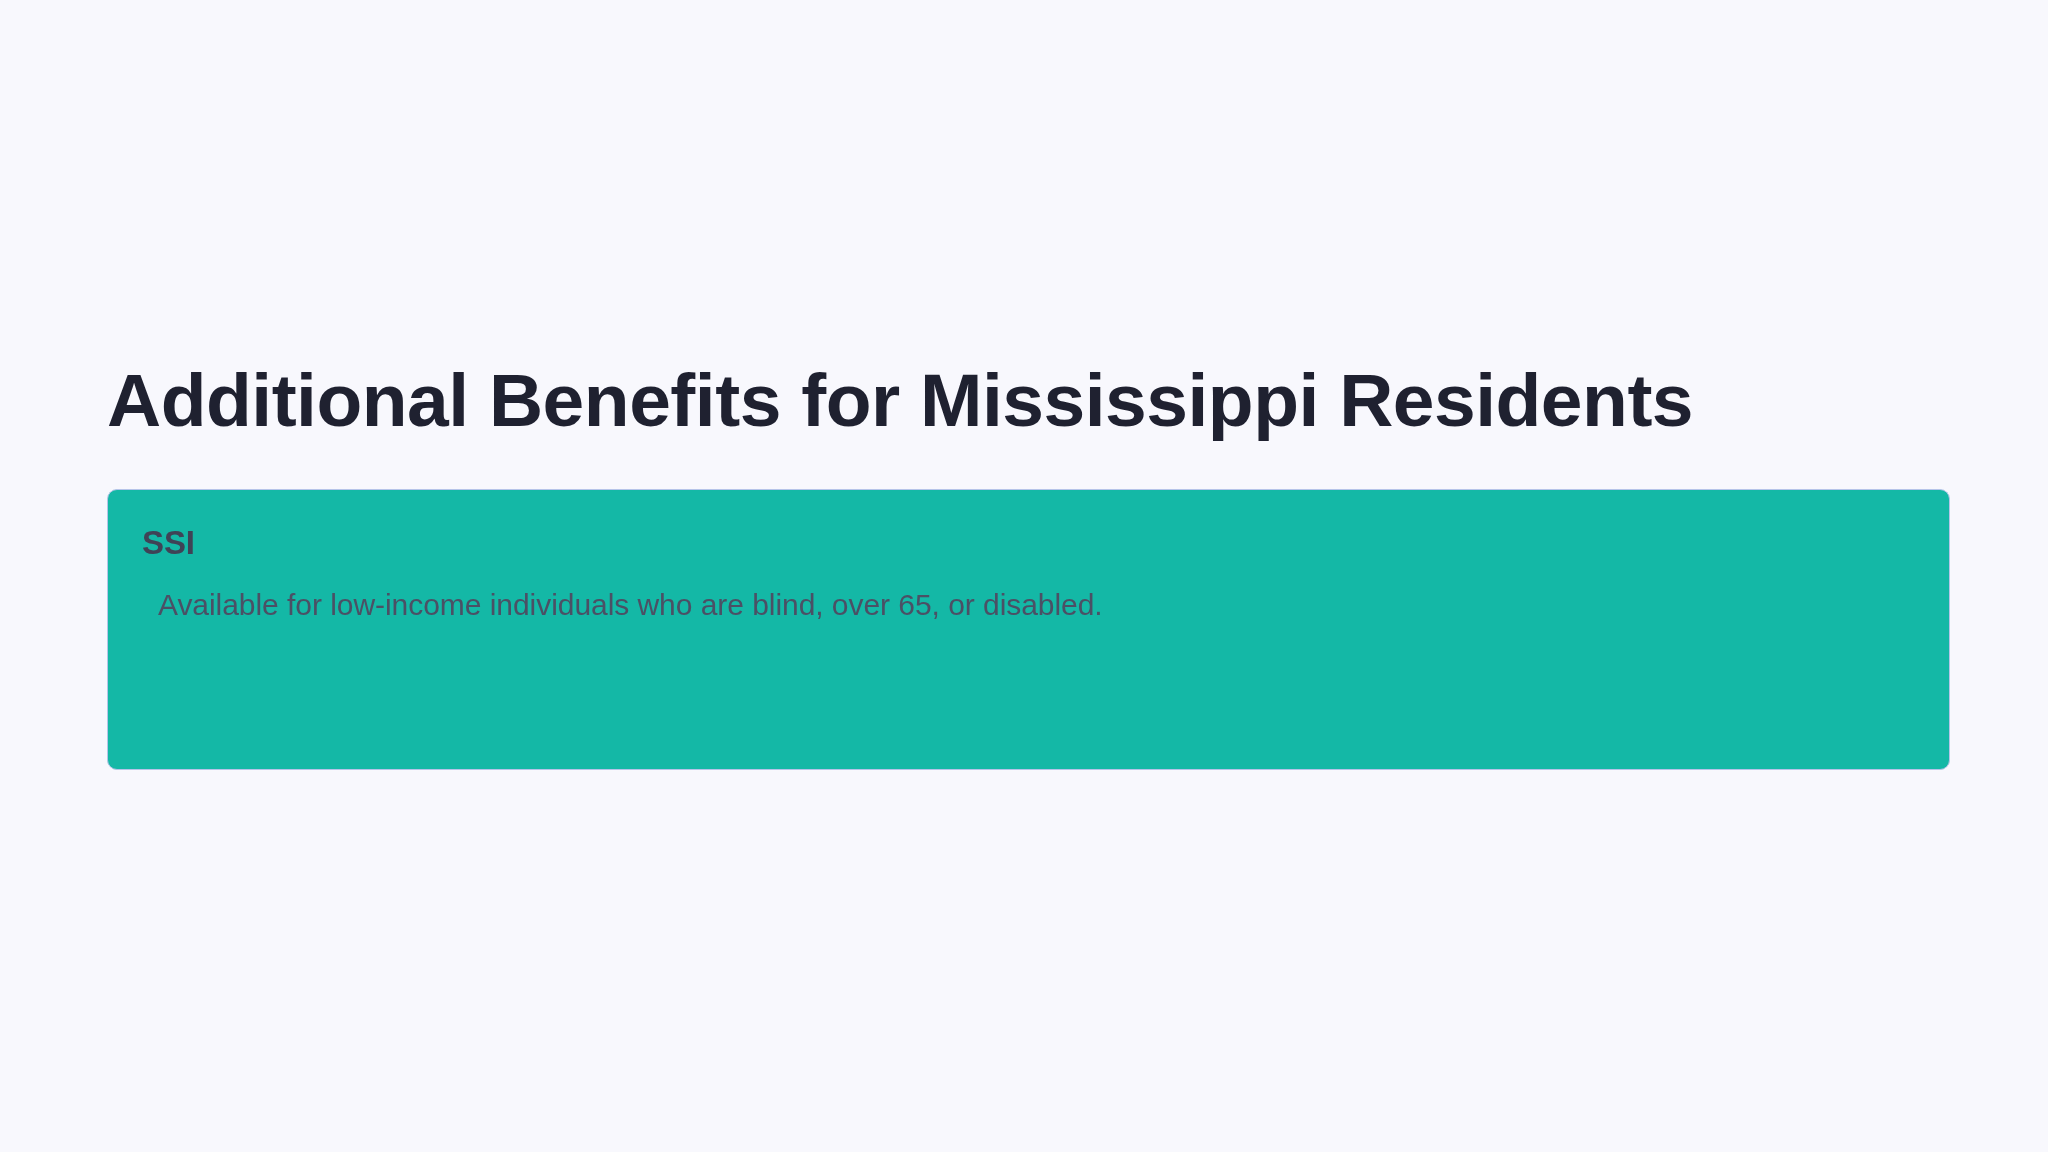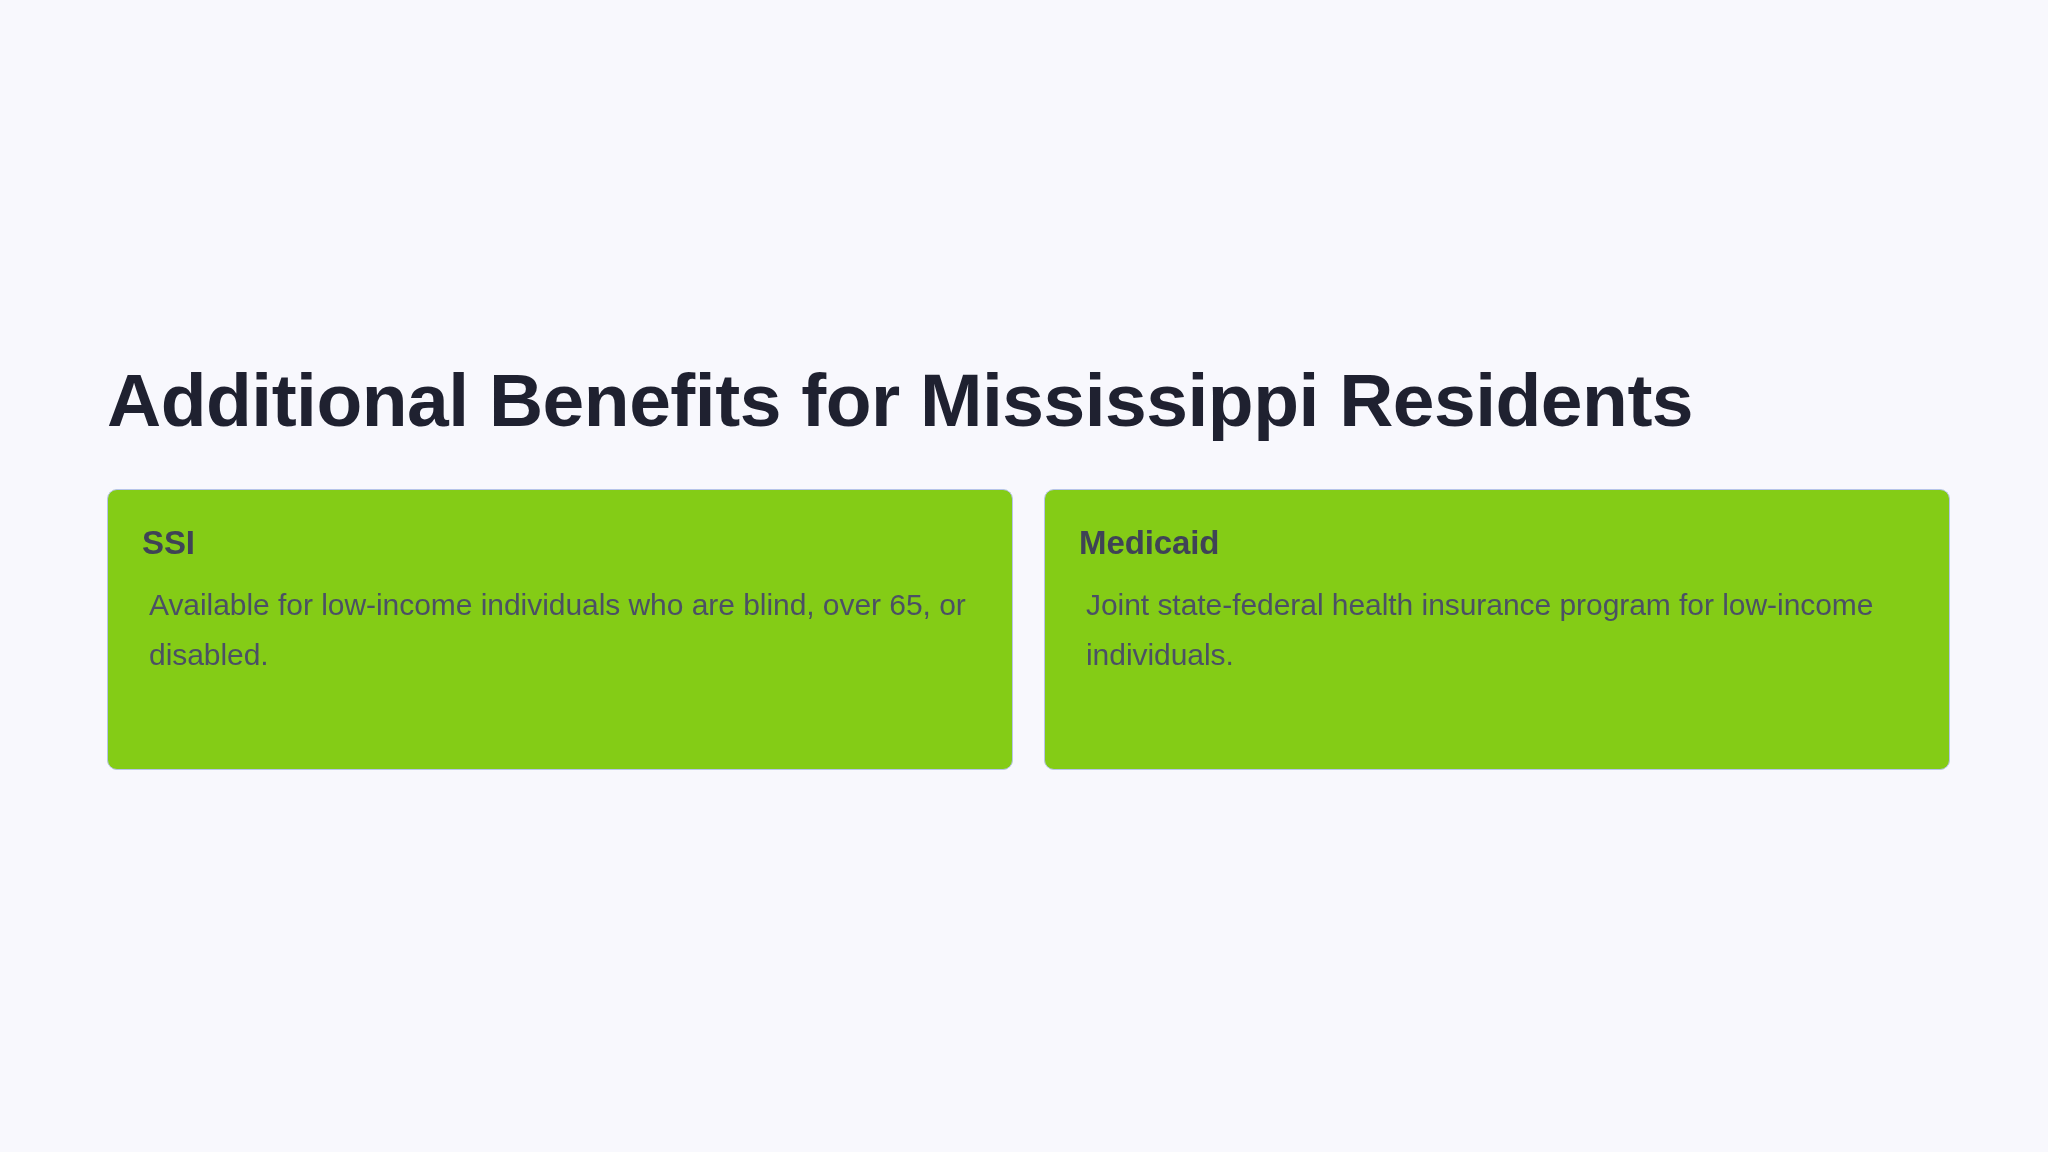--- a/index.html
+++ b/index.html
@@ -44,38 +44,38 @@
     display: flex;
     flex-direction: row;
     align-items: stretch;
     gap: 31px;
     margin-top: 48px;
   }
 
   .benefit-card {
     flex: 1 1 0;
     box-sizing: border-box;
-    background: #84cc16;
+    background: #14b8a6;
     border: 1px solid #b6c4e9;
     border-radius: 10px;
     padding: 33px 34px 36px 34px;
     min-height: 281px;
   }
 
   .card-title {
     margin: 0 0 17px 0;
     font-size: 33px;
     font-weight: 700;
     line-height: 1.2;
     color: #3f4356;
     letter-spacing: -0.1px;
   }
 
   .card-desc {
-    margin: 7px;
+    margin: 16px;
     font-size: 30px;
     font-weight: 400;
     line-height: 50px;
     color: #4b5065;
     letter-spacing: -0.05px;
   }
 </style>
 </head>
 <body>
 
@@ -84,21 +84,17 @@
 
     <h1 class="page-title">Additional Benefits for Mississippi Residents</h1>
 
     <div class="card-grid">
 
       <div class="benefit-card">
         <div class="card-title">SSI</div>
         <div class="card-desc">Available for low-income individuals who are blind, over 65, or disabled.</div>
       </div>
 
-      <div class="benefit-card">
-        <div class="card-title">Medicaid</div>
-        <div class="card-desc">Joint state-federal health insurance program for low-income individuals.</div>
-      </div>
 
 
     </div>
   </div>
 </div>
 
 </body></html>

